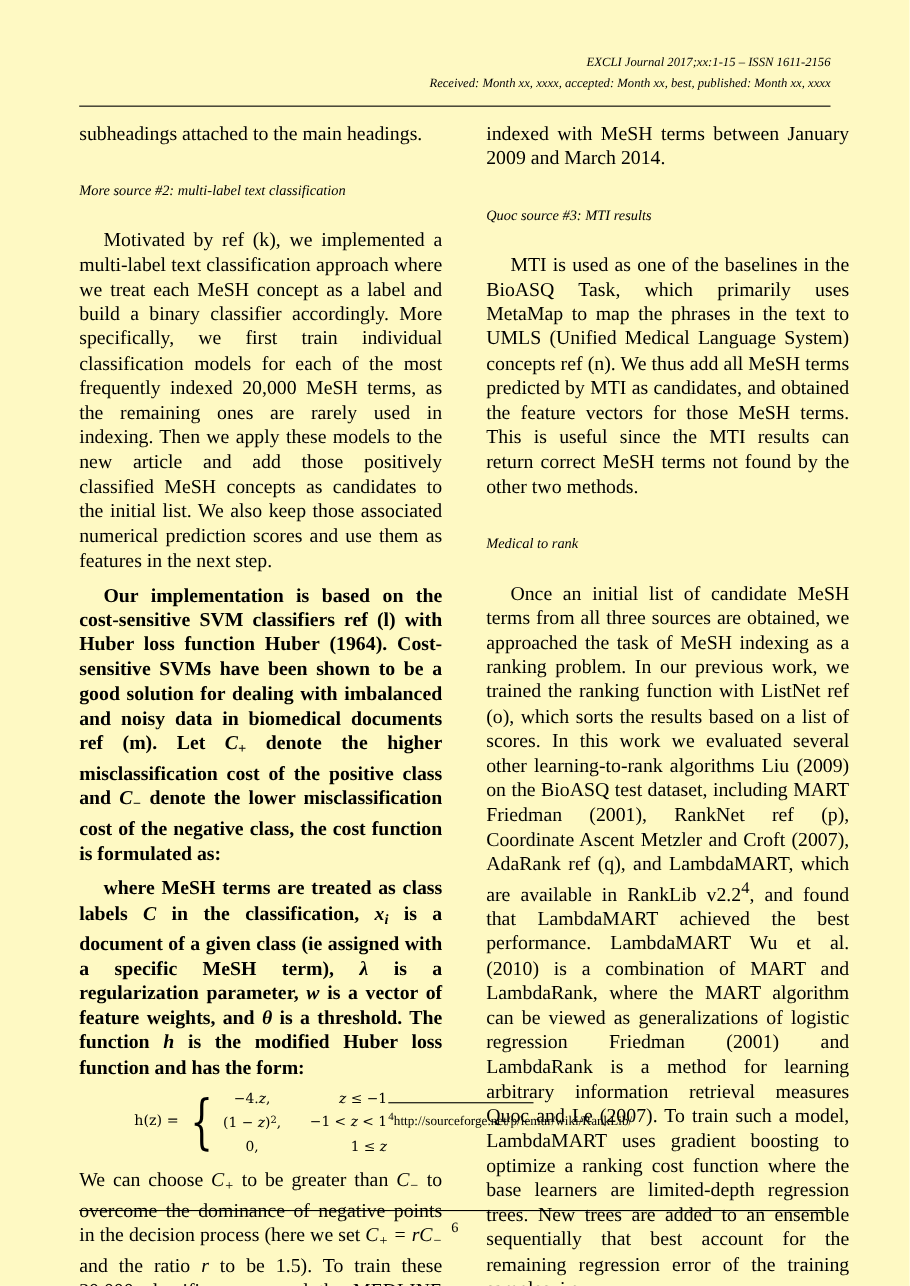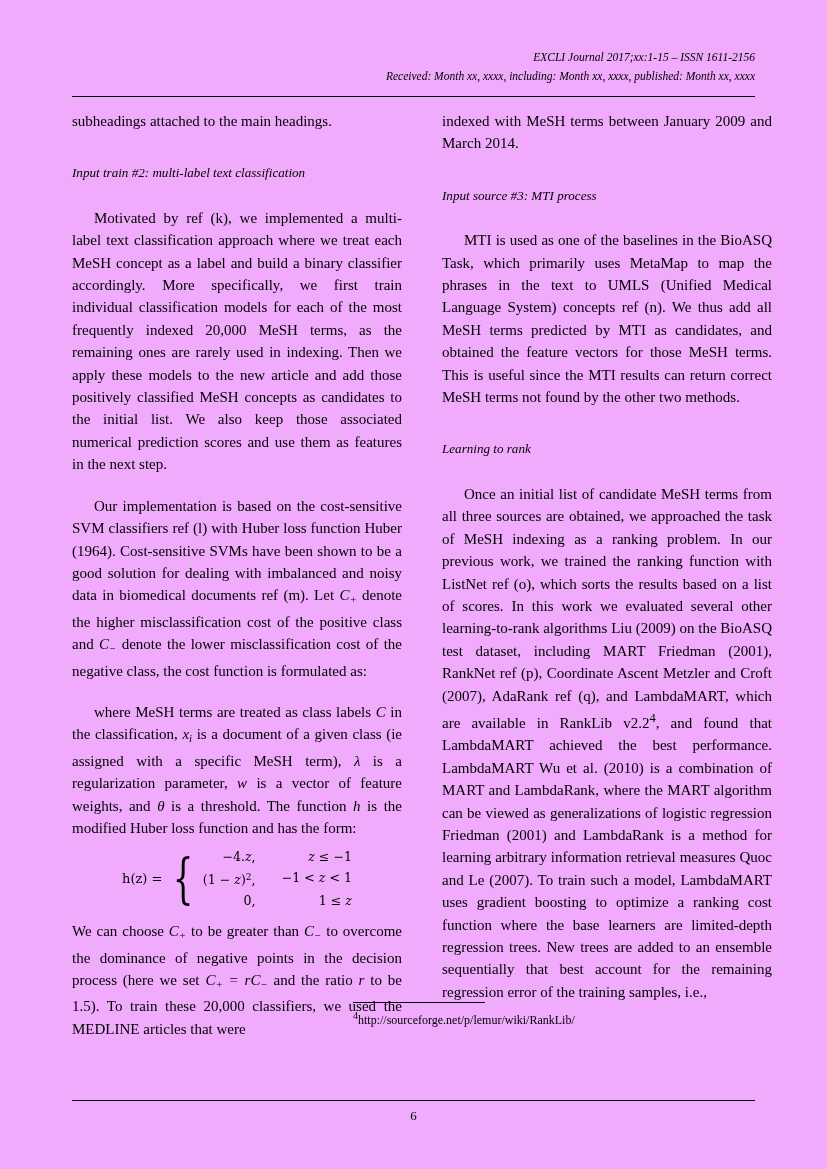--- a/index.html
+++ b/index.html
@@ -4,21 +4,21 @@
 <style>
   html, body {
     margin: 0;
     padding: 0;
     background: #ffffff;
   }
   .page {
     position: relative;
     width: 827px;
     height: 1169px;
-    background: #f0abfc;
+    background: #fef9c3;
     font-family: "Liberation Serif", serif;
     color: #000000;
     box-sizing: border-box;
     overflow: hidden;
   }
   .header {
     position: absolute;
     left: 72px;
     top: 48px;
     width: 683px;
@@ -45,28 +45,28 @@
   .col {
     position: absolute;
     top: 0;
     width: 330px;
   }
   .col-left { left: 0; }
   .col-right { left: 370px; }
 
   p {
     margin: 0;
-    font-size: 15px;
+    font-size: 18px;
     line-height: 22.4px;
     text-align: justify;
     text-justify: inter-word;
     hyphens: none;
   }
   p.indent { text-indent: 22px; margin-top: 22px; }
-  p.gap { margin-top: 19px; }
+  p.gap { margin-top: 9px; font-weight: bold; }
   p.noindent { text-indent: 0; }
 
   .sec-head {
     margin: 0;
     font-style: italic;
     font-size: 13.1px;
     line-height: 22.4px;
     font-weight: normal;
     text-align: left;
   }
@@ -95,21 +95,21 @@
     margin-right: 2px;
   }
   .cases {
     display: grid;
     grid-template-columns: auto auto;
     column-gap: 26px;
     row-gap: 2px;
     font-size: 12.6px;
     line-height: 19px;
   }
-  .cases .c1 { text-align: right; white-space: nowrap; }
+  .cases .c1 { text-align: center; white-space: nowrap; }
   .cases .c2 { text-align: right; white-space: nowrap; }
   i.v { font-style: italic; }
   .sub {
     font-size: 0.72em;
     vertical-align: -0.28em;
   }
   .sup {
     font-size: 0.72em;
     vertical-align: 0.42em;
   }
@@ -147,31 +147,31 @@
     font-size: 13px;
   }
 </style>
 </head>
 <body>
 
 <div class="page">
 
   <div class="header">
     <div>EXCLI Journal 2017;xx:1-15 – ISSN 1611-2156</div>
-    <div>Received: Month xx, xxxx, including: Month xx, xxxx, published: Month xx, xxxx</div>
+    <div>Received: Month xx, xxxx, accepted: Month xx, best, published: Month xx, xxxx</div>
   </div>
   <div class="header-rule"></div>
 
   <div class="body-area">
 
     <div class="col col-left">
 
       <p class="noindent">subheadings attached to the main headings.</p>
 
-      <h2 class="sec-head sp-top sp-bot">Input train #2: multi-label text classification</h2>
+      <h2 class="sec-head sp-top sp-bot">More source #2: multi-label text classification</h2>
 
       <p class="indent">Motivated by ref (k), we implemented a multi-label text classification approach where we treat each MeSH concept as a label and build a binary classifier accordingly. More specifically, we first train individual classification models for each of the most frequently indexed 20,000 MeSH terms, as the remaining ones are rarely used in indexing. Then we apply these models to the new article and add those positively classified MeSH concepts as candidates to the initial list. We also keep those associated numerical prediction scores and use them as features in the next step.</p>
 
       <p class="indent gap"><span>Our implementation is based on the cost-sensitive SVM classifiers ref (l) with Huber loss function Huber (1964). Cost-sensitive SVMs have been shown to be a good solution for dealing with imbalanced and noisy data in biomedical documents ref (m). Let </span><i class="v">C<span class="sub">+</span></i><span> denote the higher misclassification cost of the positive class and </span><i class="v">C<span class="sub">−</span></i><span> denote the lower misclassification cost of the negative class, the cost function is formulated as:</span></p>
 
       <p class="indent gap"><span>where MeSH terms are treated as class labels </span><i class="v">C</i><span> in the classification, </span><i class="v">x<span class="sub">i</span></i><span> is a document of a given class (ie assigned with a specific MeSH term), </span><i class="v">λ</i><span> is a regularization parameter, </span><i class="v">w</i><span> is a vector of feature weights, and </span><i class="v">θ</i><span> is a threshold. The function </span><i class="v">h</i><span> is the modified Huber loss function and has the form:</span></p>
 
       <div class="math-block">
         <span class="math-lhs">h(z) =</span>
         <span class="brace">{</span>
@@ -186,25 +186,25 @@
       </div>
 
       <p class="noindent"><span>We can choose </span><i class="v">C<span class="sub">+</span></i><span> to be greater than </span><i class="v">C<span class="sub">−</span></i><span> to overcome the dominance of negative points in the decision process (here we set </span><i class="v">C<span class="sub">+</span> = rC<span class="sub">−</span></i><span> and the ratio </span><i class="v">r</i><span> to be 1.5). To train these 20,000 classifiers, we used the MEDLINE articles that were</span></p>
 
     </div>
 
     <div class="col col-right">
 
       <p class="noindent">indexed with MeSH terms between January 2009 and March 2014.</p>
 
-      <h2 class="sec-head sp-top sp-bot">Input source #3: MTI process</h2>
+      <h2 class="sec-head sp-top sp-bot">Quoc source #3: MTI results</h2>
 
       <p class="indent">MTI is used as one of the baselines in the BioASQ Task, which primarily uses MetaMap to map the phrases in the text to UMLS (Unified Medical Language System) concepts ref (n). We thus add all MeSH terms predicted by MTI as candidates, and obtained the feature vectors for those MeSH terms. This is useful since the MTI results can return correct MeSH terms not found by the other two methods.</p>
 
-      <h2 class="sec-head sp-top sp-bot">Learning to rank</h2>
+      <h2 class="sec-head sp-top sp-bot">Medical to rank</h2>
 
       <p class="indent"><span>Once an initial list of candidate MeSH terms from all three sources are obtained, we approached the task of MeSH indexing as a ranking problem. In our previous work, we trained the ranking function with ListNet ref (o), which sorts the results based on a list of scores. In this work we evaluated several other learning-to-rank algorithms Liu (2009) on the BioASQ test dataset, including MART Friedman (2001), RankNet ref (p), Coordinate Ascent Metzler and Croft (2007), AdaRank ref (q), and LambdaMART, which are available in RankLib v2.2</span><sup>4</sup><span>, and found that LambdaMART achieved the best performance. LambdaMART Wu et al. (2010) is a combination of MART and LambdaRank, where the MART algorithm can be viewed as generalizations of logistic regression Friedman (2001) and LambdaRank is a method for learning arbitrary information retrieval measures Quoc and Le (2007). To train such a model, LambdaMART uses gradient boosting to optimize a ranking cost function where the base learners are limited-depth regression trees. New trees are added to an ensemble sequentially that best account for the remaining regression error of the training samples, i.e.,</span></p>
 
     </div>
 
   </div>
 
   <div class="footnote-rule"></div>
   <div class="footnote"><sup>4</sup><span>http://sourceforge.net/p/lemur/wiki/RankLib/</span></div>
 

